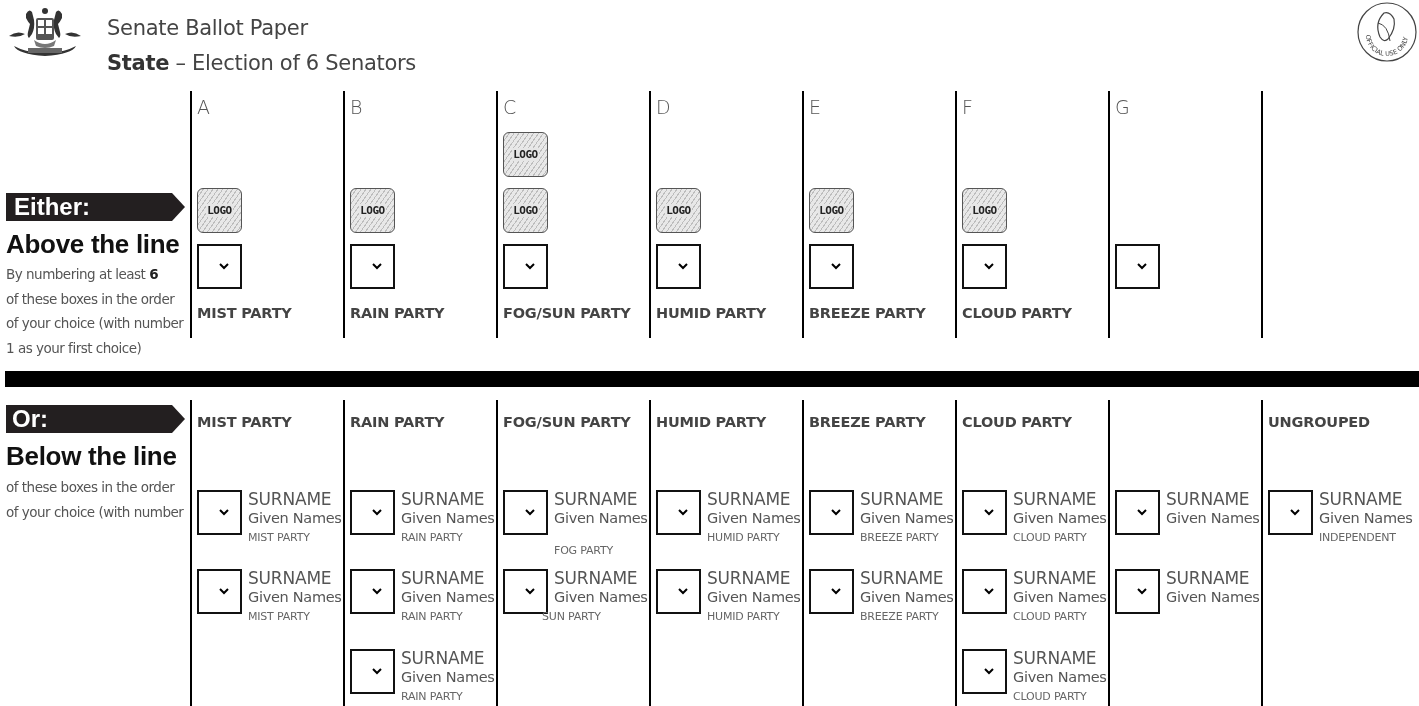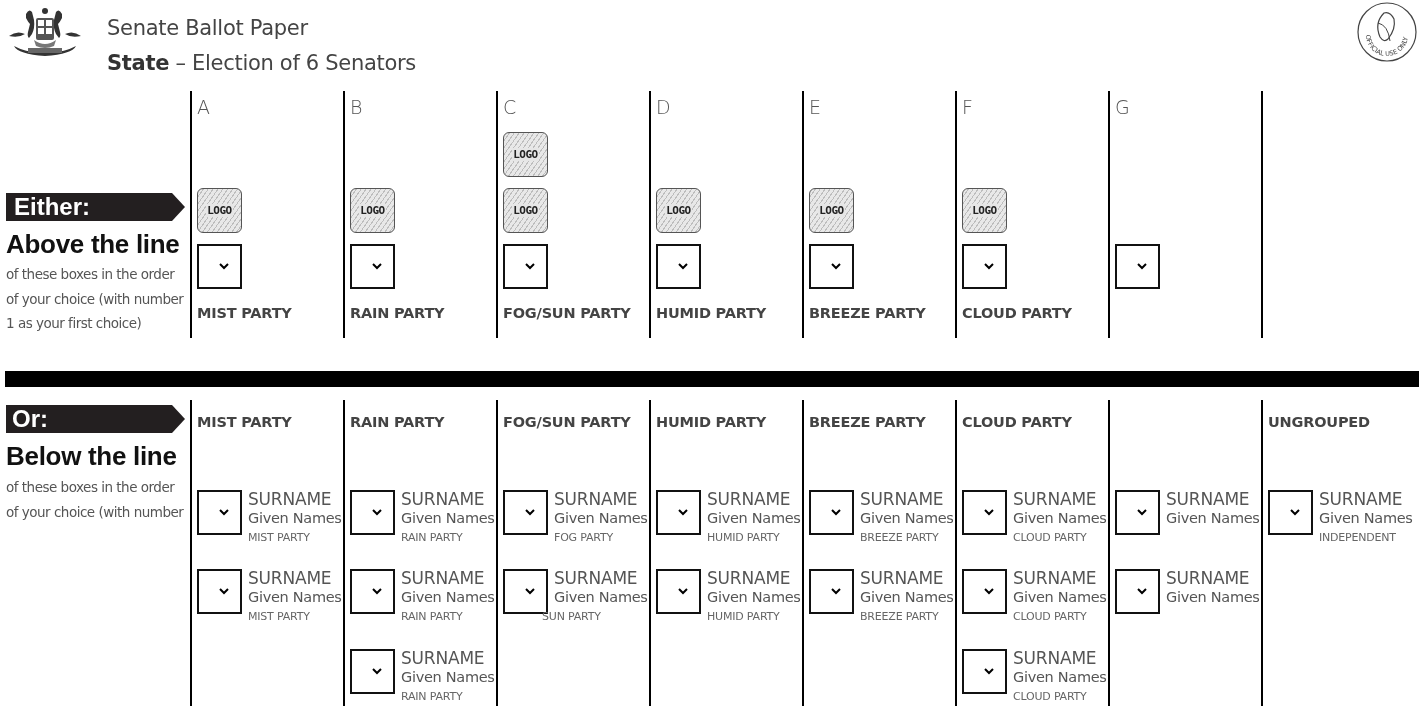--- a/index.html
+++ b/index.html
@@ -77,20 +77,21 @@
     <path id="arc" d="M10 34 A21 21 0 0 0 52 34" fill="none"></path>
     <text font-size="6.5" fill="#444" font-family="DejaVu Sans, sans-serif"><textPath href="#arc">OFFICIAL USE ONLY</textPath></text>
   </svg>
 </div>
 
 <div class="intro atl-intro">
 </div>
 <div class="banner either-banner">Either:</div>
 <div class="section-heading atl-heading">Above the line</div>
 <div class="atl-instr">
+  <div class="instr"><span>By numbering at least </span><b>6</b></div>
   <div class="instr">of these boxes in the order</div>
   <div class="instr">of your choice (with number</div>
   <div class="instr">1 as your first choice)</div>
 </div>
 
 <div class="col-line" style="left:190px;top:91px;height:247px;"></div>
 <div class="col-line" style="left:343px;top:91px;height:247px;"></div>
 <div class="col-line" style="left:496px;top:91px;height:247px;"></div>
 <div class="col-line" style="left:649px;top:91px;height:247px;"></div>
 <div class="col-line" style="left:802px;top:91px;height:247px;"></div>
@@ -267,21 +268,21 @@
       <div class="cand-party" style="left:401px;top:690px;">RAIN PARTY</div>
     </div>
     <div>
       <div class="vote-box" style="left:503px;top:490px;">
         <svg width="10" height="7" viewBox="0 0 10 7">
           <path d="M1 1 L5 5 L9 1" stroke="#000" stroke-width="2" fill="none"></path>
         </svg>
       </div>
       <div class="cand-surname" style="left:554px;top:490px;">SURNAME</div>
       <div class="cand-given" style="left:554px;top:510px;">Given Names</div>
-      <div class="cand-party" style="left:554px;top:531px;">FOG PARTY</div>
+      <div class="cand-party" style="left:554px;top:544px;">FOG PARTY</div>
     </div>
     <div>
       <div class="vote-box" style="left:503px;top:569px;">
         <svg width="10" height="7" viewBox="0 0 10 7">
           <path d="M1 1 L5 5 L9 1" stroke="#000" stroke-width="2" fill="none"></path>
         </svg>
       </div>
       <div class="cand-surname" style="left:554px;top:569px;">SURNAME</div>
       <div class="cand-given" style="left:554px;top:589px;">Given Names</div>
       <div class="cand-party" style="left:542px;top:610px;">SUN PARTY</div>

